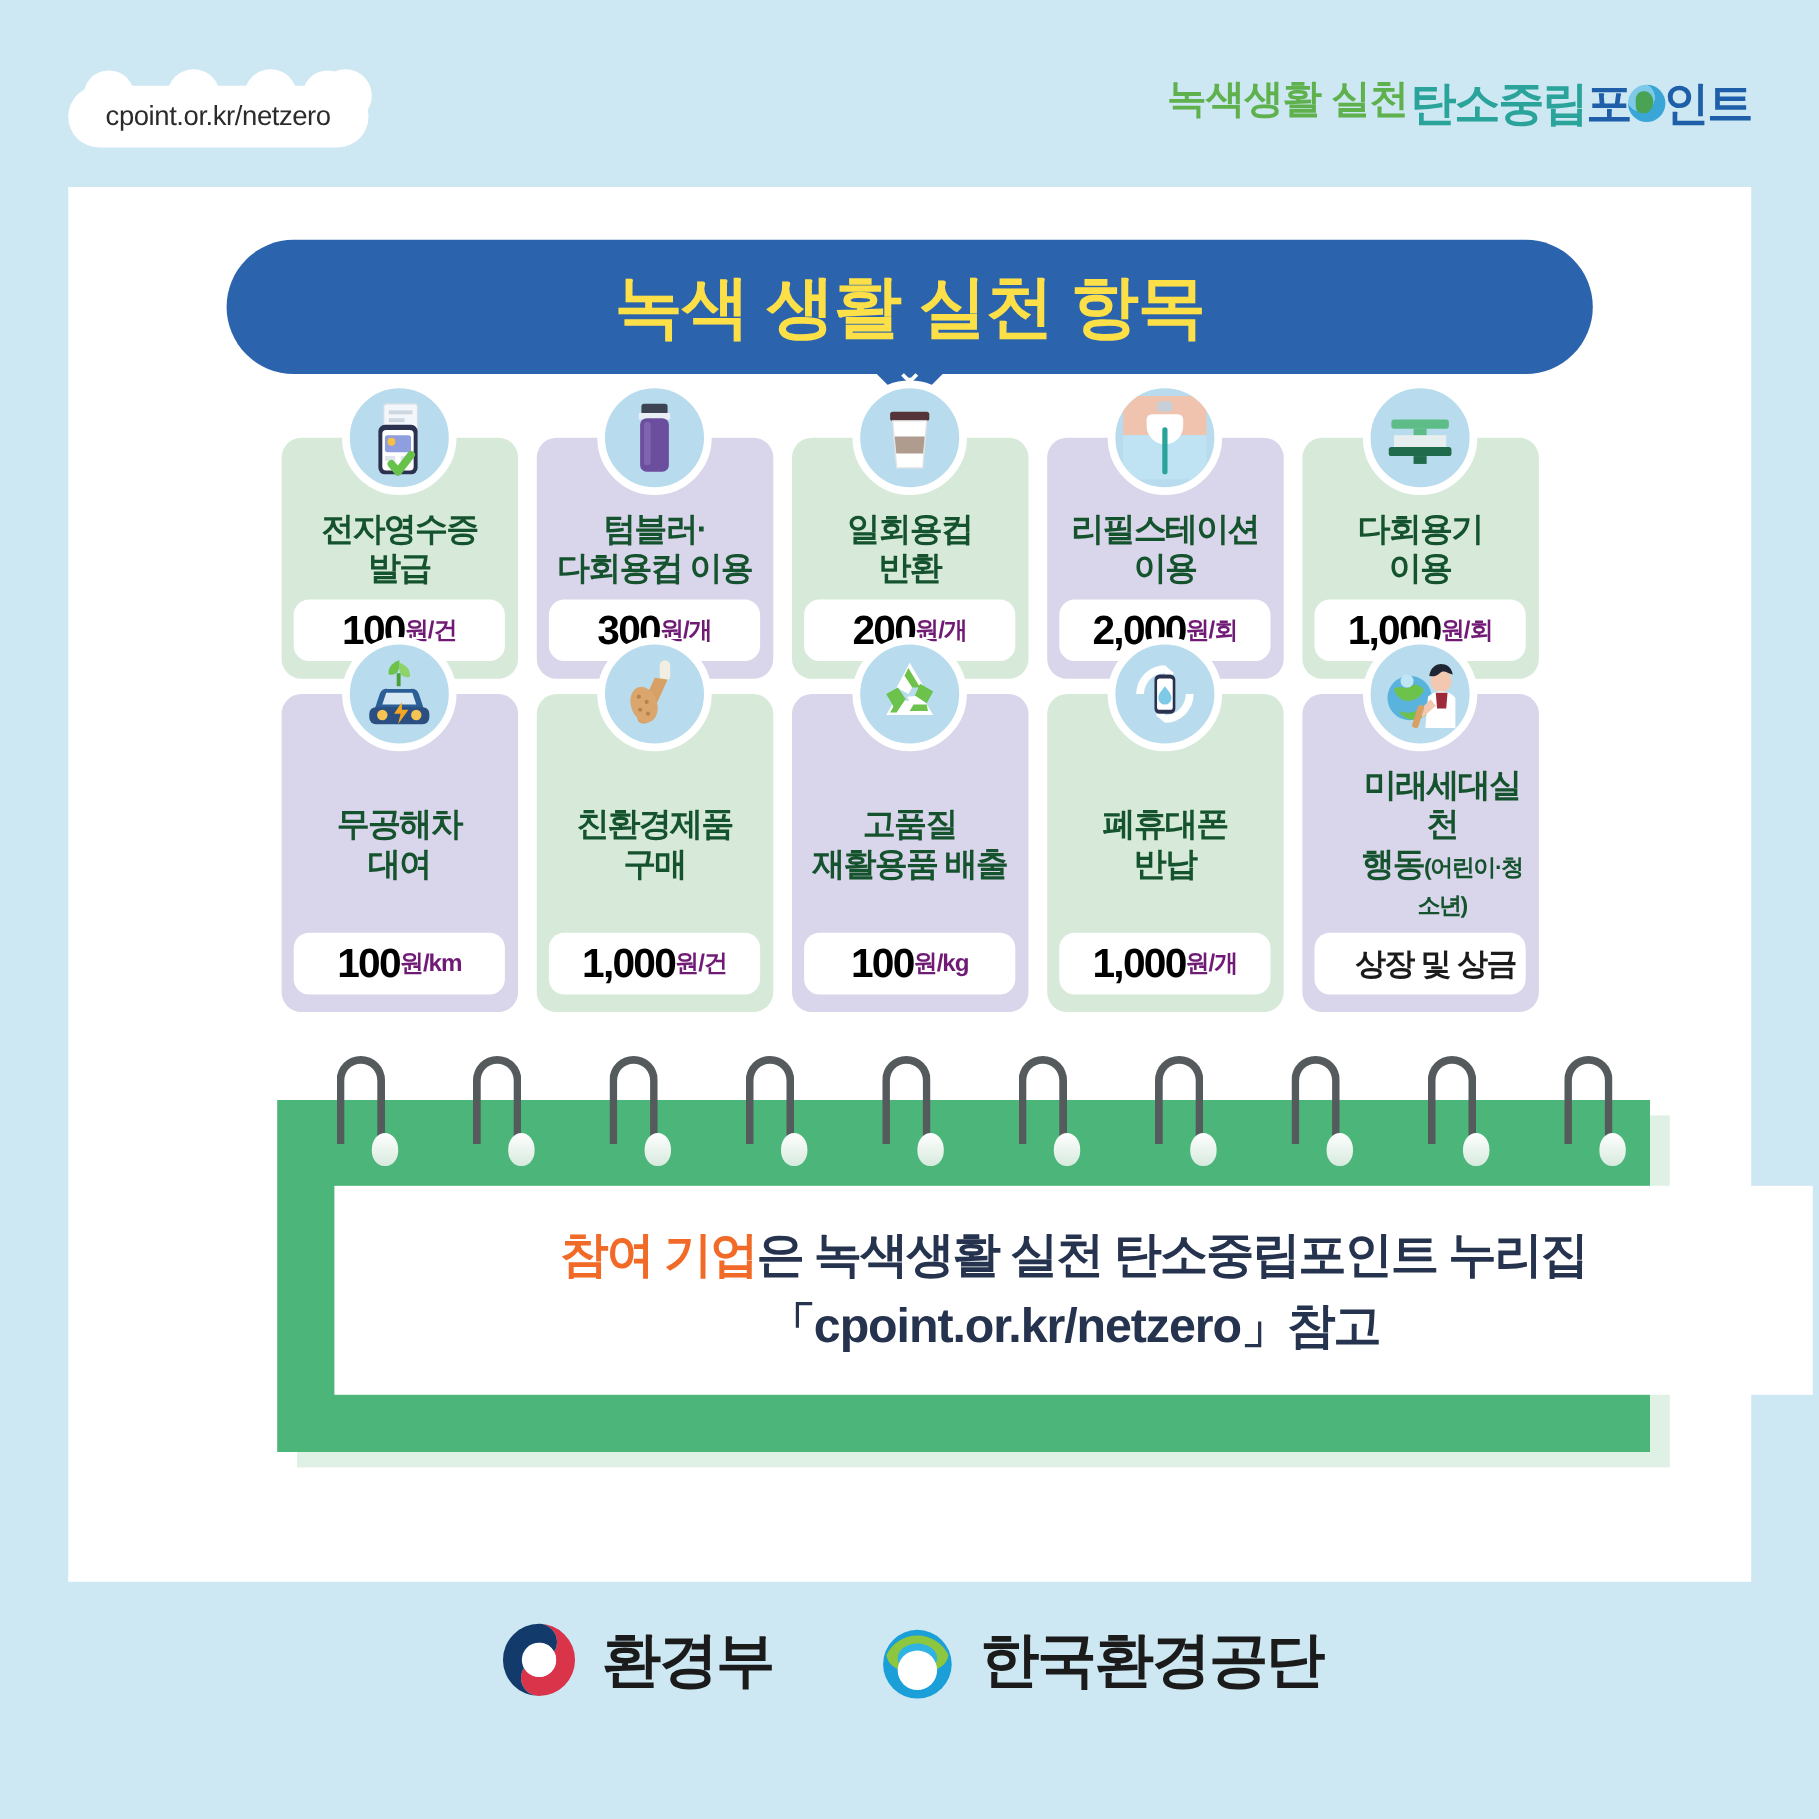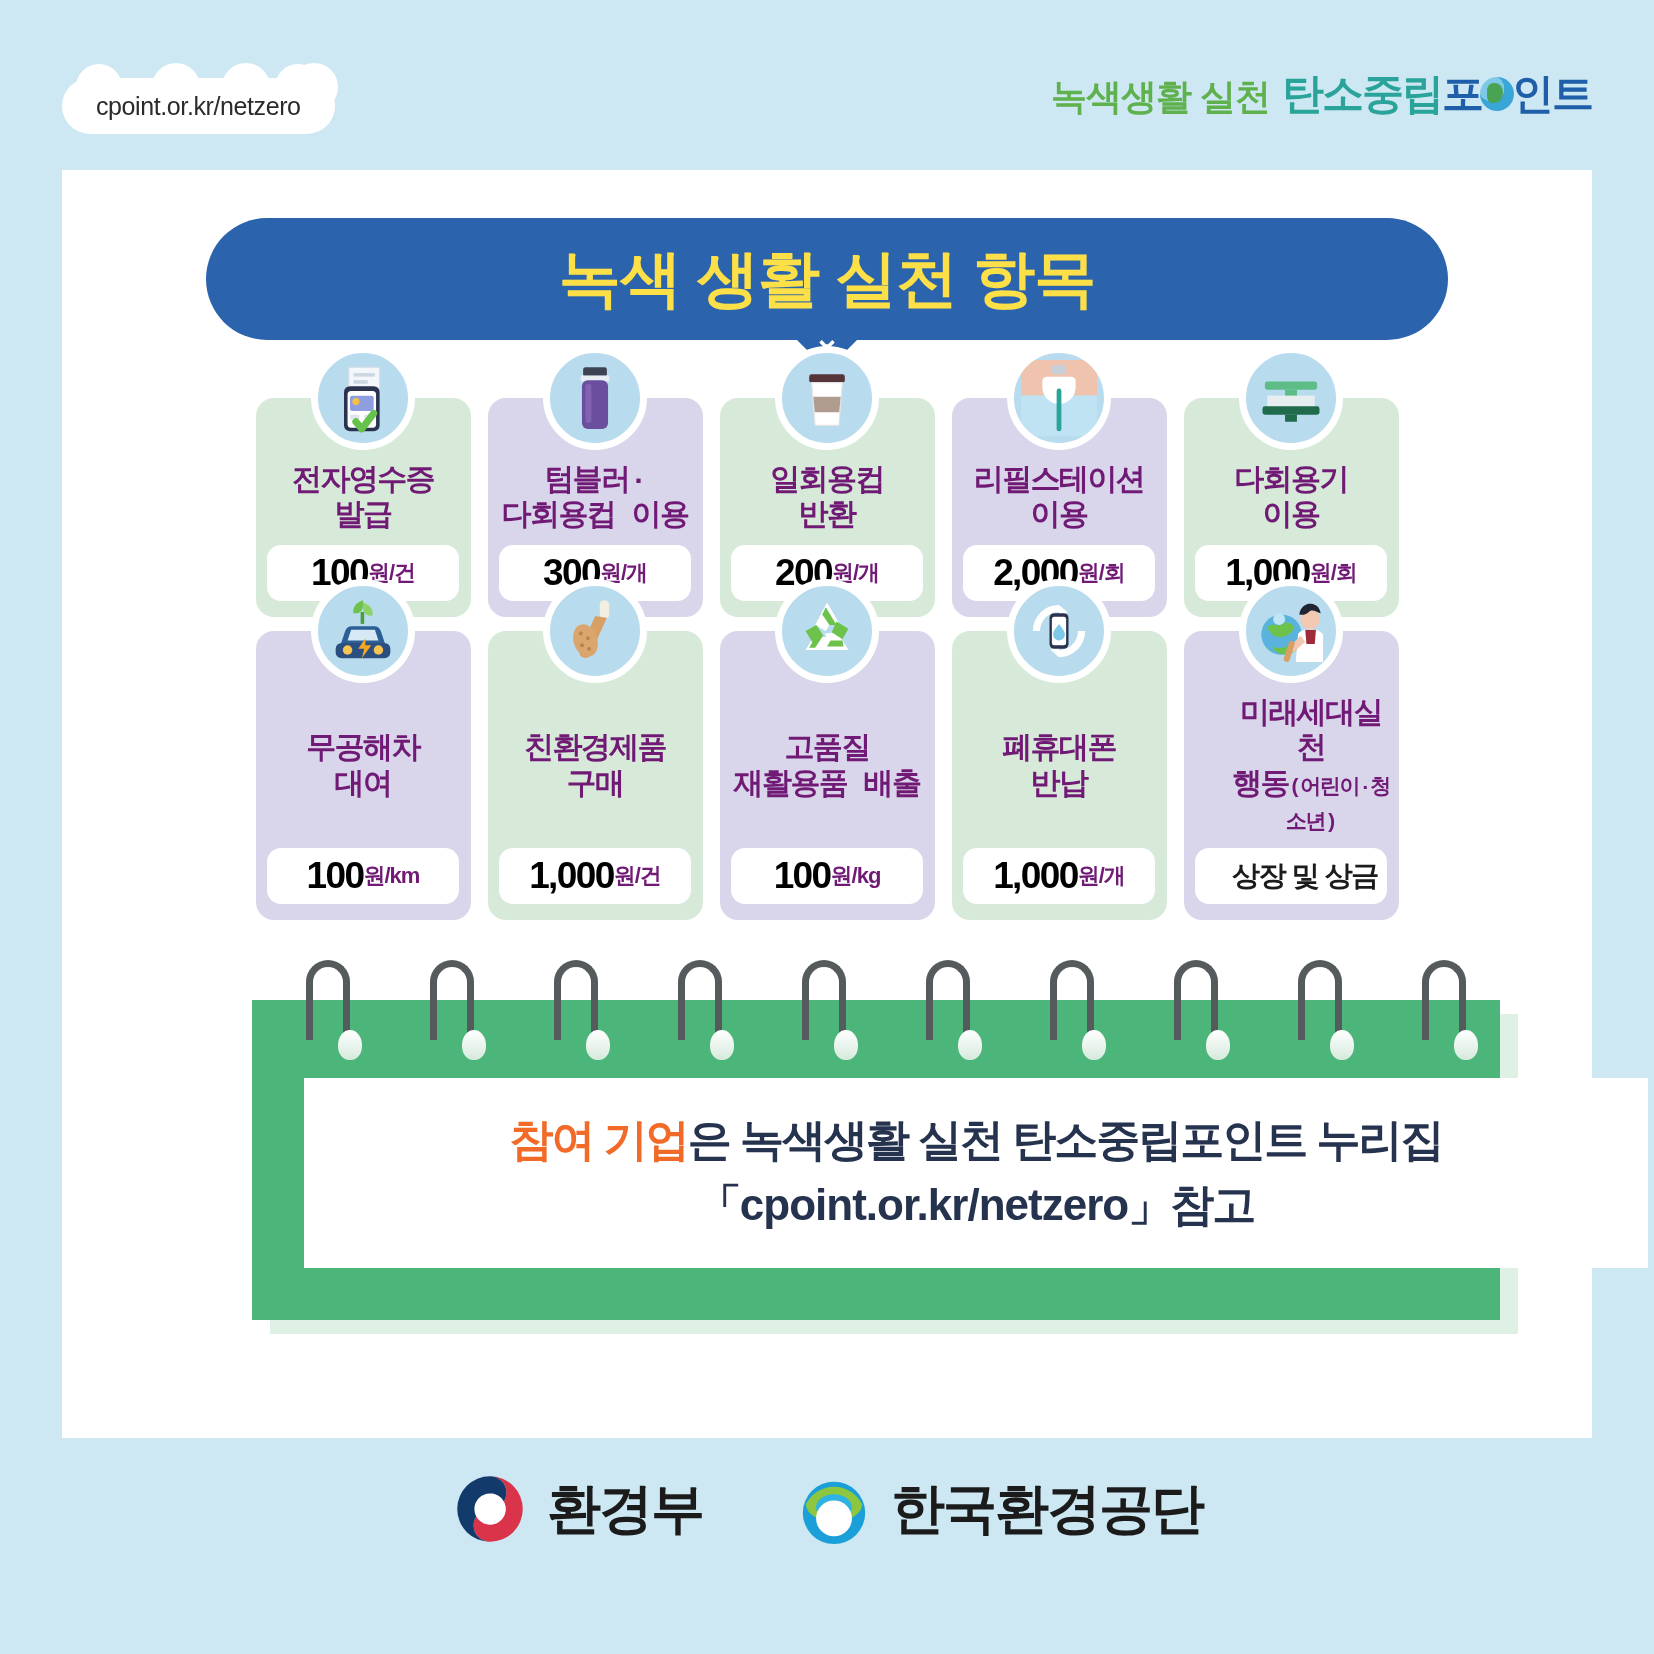--- a/index.html
+++ b/index.html
@@ -24,21 +24,21 @@
   }
   .url-badge::before,.url-badge::after{
     content:"";position:absolute;background:#ffffff;border-radius:50%;
   }
   .url-badge::before{width:46px;height:46px;left:14px;top:-14px;}
   .url-badge::after{width:46px;height:46px;right:14px;top:-14px;}
   .bump{position:absolute;background:#fff;border-radius:50%;width:48px;height:48px;top:-15px;}
 
   .brand{
     position:absolute;right:62px;top:66px;
-    display:flex;align-items:flex-end;gap:12px;white-space:nowrap;
+    display:flex;align-items:flex-start;gap:2px;white-space:nowrap;
   }
   .brand-green{
     font-size:36px;font-weight:bold;color:#5fb14e;letter-spacing:-1px;
   }
   .brand-blue{
     font-size:42px;font-weight:bold;letter-spacing:-2px;
     display:flex;align-items:center;
   }
   .bb1{color:#2aa39a;}
   .bb2{color:#1f5fa9;}
@@ -93,23 +93,23 @@
   .icon-circle{
     position:absolute;top:-52px;left:50%;transform:translateX(-50%);
     width:104px;height:104px;border-radius:50%;
     background:#b8dcee;border:7px solid #ffffff;
     display:flex;align-items:center;justify-content:center;
     overflow:hidden;box-sizing:border-box;
   }
   .icon-circle svg{width:76px;height:76px;display:block;}
 
   .card-label{
-    text-align:center;font-size:30px;font-weight:bold;color:#701a75;
+    text-align:center;font-size:30px;font-weight:bold;color:#14532d;
     line-height:1.18;letter-spacing:-1.6px;white-space:pre-line;
-    margin-top:4px;flex:1;display:flex;align-items:center;justify-content:center;font-family:Liberation Mono, monospace;
+    margin-top:4px;flex:1;display:flex;align-items:center;justify-content:center;
   }
   .card-label small{font-size:21px;letter-spacing:-1.4px;}
 
   .price-box{
     width:192px;min-height:56px;background:#ffffff;border-radius:14px;
     display:flex;align-items:center;justify-content:center;
     margin-top:10px;box-sizing:border-box;
   }
   .price-box .amt{font-size:37px;font-weight:bold;color:#000000;letter-spacing:-1.6px;}
   .price-box .unit{font-size:22px;font-weight:bold;color:#701a75;letter-spacing:-1px;}

